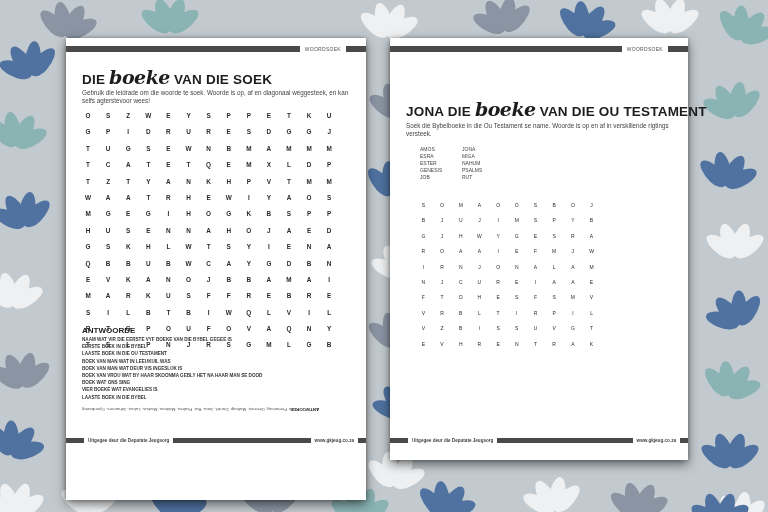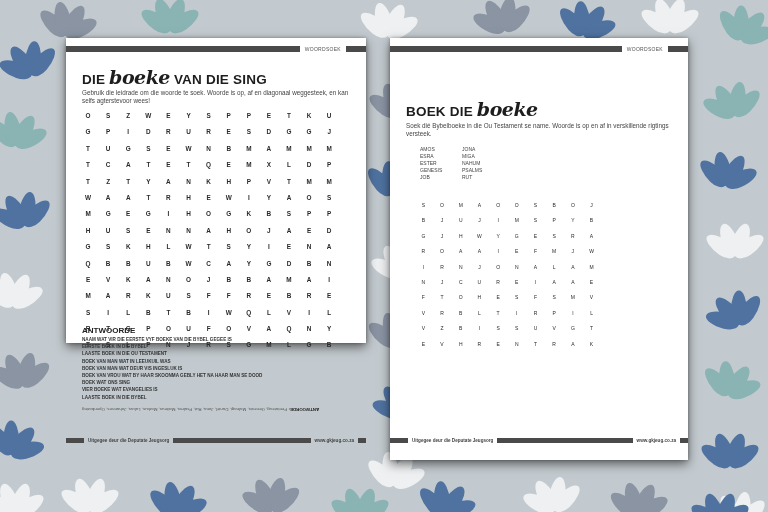--- a/index.html
+++ b/index.html
@@ -17,21 +17,21 @@
   }
   .leaf.l1 { transform:rotate(-55deg); }
   .leaf.l2 { transform:rotate(-20deg); }
   .leaf.l3 { transform:rotate(20deg); }
   .leaf.l4 { transform:rotate(55deg); }
 
   .page {
     position:absolute; background:#ffffff;
     box-shadow: 0 4px 10px rgba(0,0,0,0.55), 0 0 3px rgba(0,0,0,0.3);
   }
-  .page.left { left:66px; top:38px; width:300px; height:305px; }
+  .page.left { left:66px; top:38px; width:300px; height:462px; }
   .page.right { left:390px; top:38px; width:298px; height:422px; }
 
   .topbar { position:absolute; left:0; right:0; top:8px; height:6px; display:flex; align-items:center; }
   .topbar .bar { background:#4a4a4a; height:6px; }
   .topbar .bar.long { flex:1; }
   .topbar .bar.short { width:20px; }
   .topbar .tag { font-size:5px; color:#555; padding:0 5px; letter-spacing:0.3px; font-family:"Liberation Sans Narrow","Liberation Sans", sans-serif; }
 
   .title { position:absolute; left:16px; font-weight:bold; color:#1d1d1d; white-space:nowrap; display:flex; align-items:baseline; }
   .title .script { font-family:"DejaVu Serif", serif; font-style:italic; font-weight:bold; font-size:19px; margin:0 4px; letter-spacing:-0.5px; }
@@ -277,21 +277,21 @@
 
 <div class="page left">
   <div class="topbar">
     <div class="bar long"></div>
     <span class="tag">WOORDSOEK</span>
     <div class="bar short"></div>
   </div>
   <div class="title" style="top:28px;">
     <span class="plain">DIE</span>
     <span class="script">boeke</span>
-    <span class="plain">VAN DIE SING</span>
+    <span class="plain">VAN DIE SOEK</span>
   </div>
   <div class="intro" style="top:51px; width:270px;">Gebruik die leidrade om die woorde te soek. Woorde is op, af en diagonaal weggesteek, en kan selfs agterstevoor wees!</div>
   <div class="grid" id="left-grid">
       <span>O</span>
       <span>S</span>
       <span>Z</span>
       <span>W</span>
       <span>E</span>
       <span>Y</span>
       <span>S</span>
@@ -514,22 +514,23 @@
   </div>
 </div>
 
 <div class="page right">
   <div class="topbar">
     <div class="bar long"></div>
     <span class="tag">WOORDSOEK</span>
     <div class="bar short"></div>
   </div>
   <div class="title" style="top:60px;">
-    <span class="plain">BOEK DIE</span>
+    <span class="plain">JONA DIE</span>
     <span class="script">boeke</span>
+    <span class="plain">VAN DIE OU TESTAMENT</span>
   </div>
   <div class="intro" style="top:84px; width:275px;">Soek dié Bybelboeke in die Ou Testament se name. Woorde is op en af in verskillende rigtings versteek.</div>
 
   <div class="booklist">
     <div id="wl-col1">
         <div>AMOS</div>
         <div>ESRA</div>
         <div>ESTER</div>
         <div>GENESIS</div>
         <div>JOB</div>

